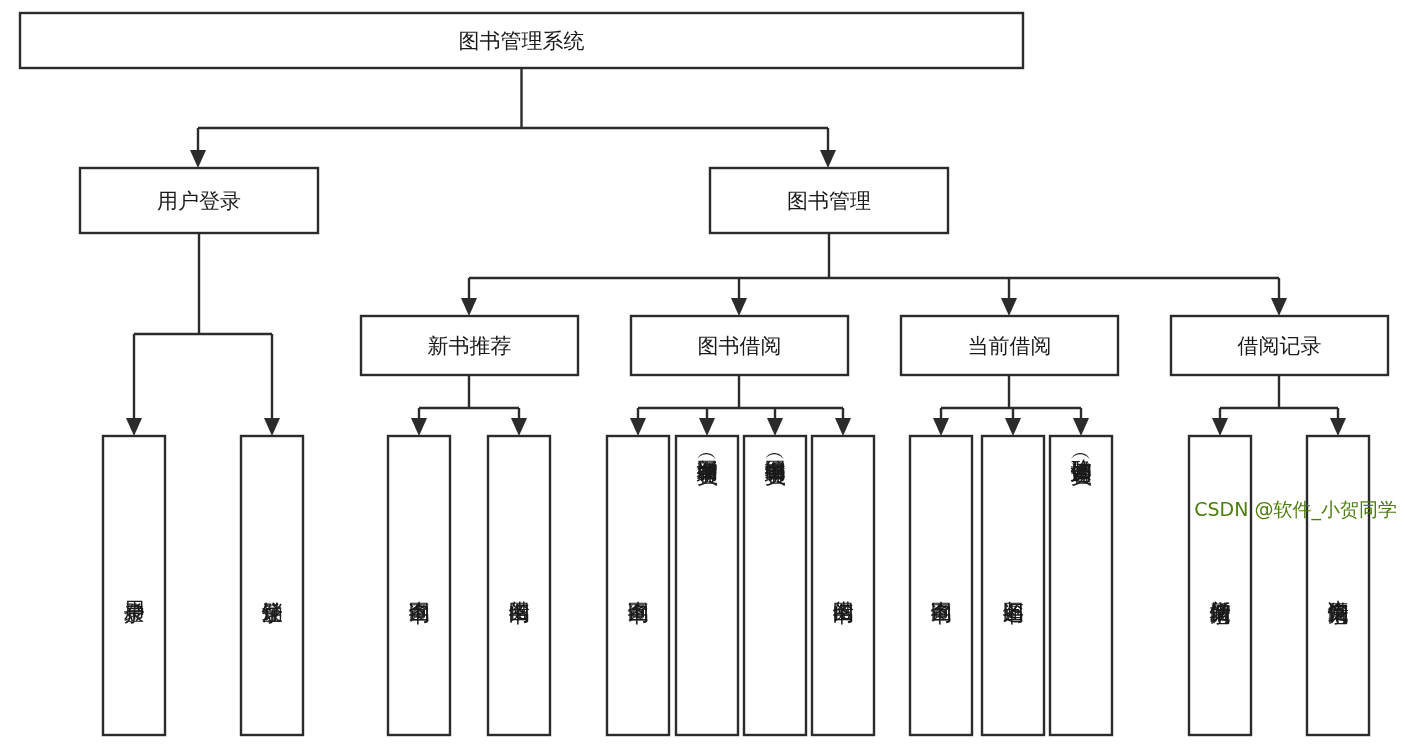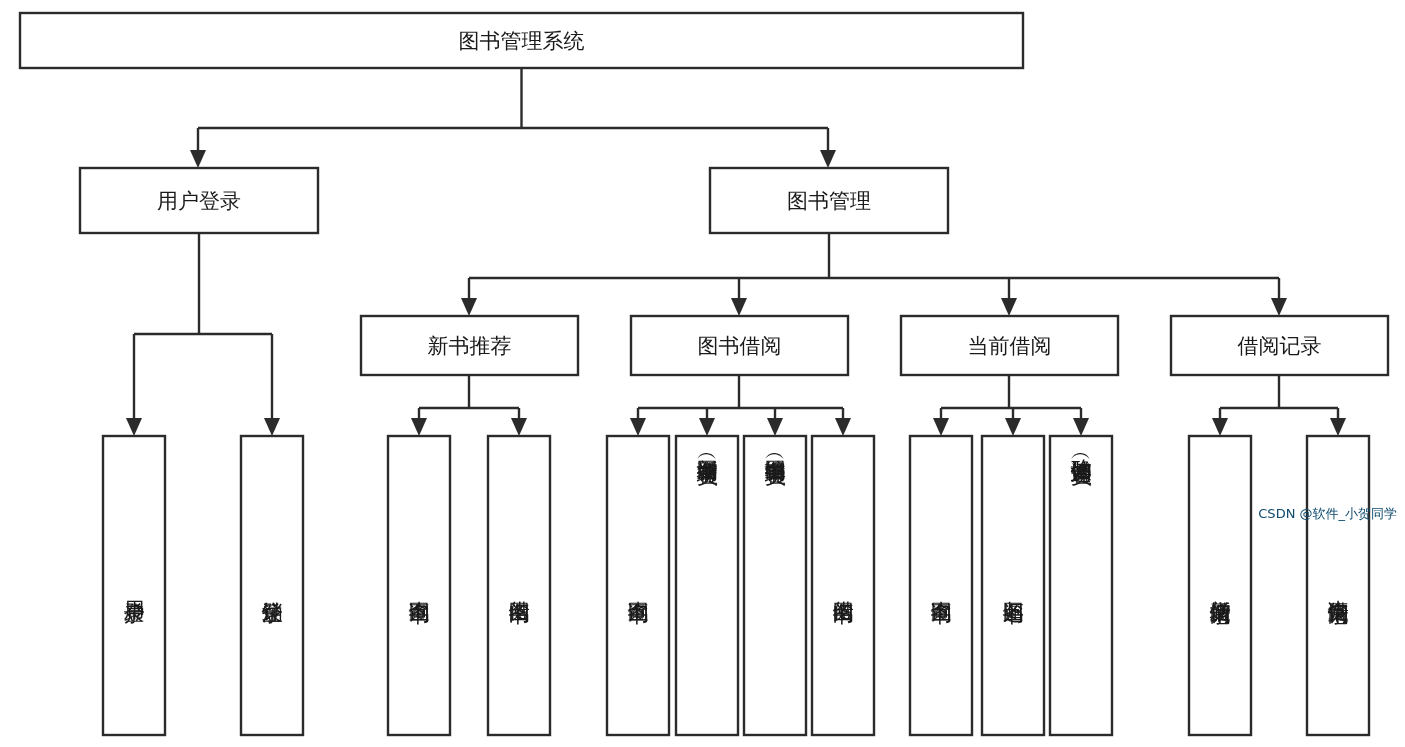--- a/index.html
+++ b/index.html
@@ -65,22 +65,22 @@
     line-height: 1.06;
     color: #1a1a1a;
     letter-spacing: 1px;
     white-space: nowrap;
   }
   .watermark {
     position: absolute;
     right: 8px;
     bottom: 4px;
     font-family: "DejaVu Sans", "Liberation Sans", sans-serif;
-    font-size: 13px;
-    color: #0c4a6e;
+    font-size: 19px;
+    color: #4d7c0f;
     white-space: nowrap;
     pointer-events: none;
   }
 </style>
 </head>
 <body>
 
 <div id="diagram-root">
 
   <svg class="flow" viewBox="0 0 1405 747" xmlns="http://www.w3.org/2000/svg">

